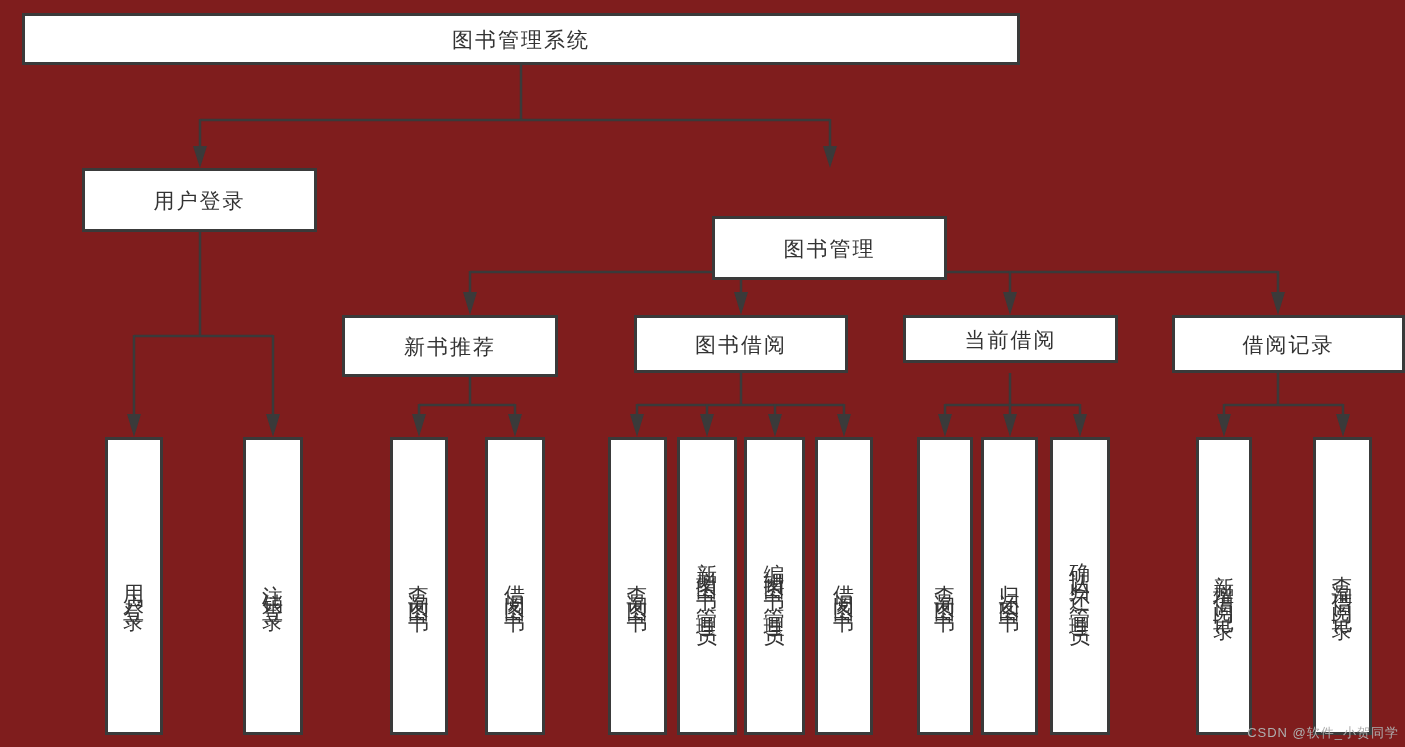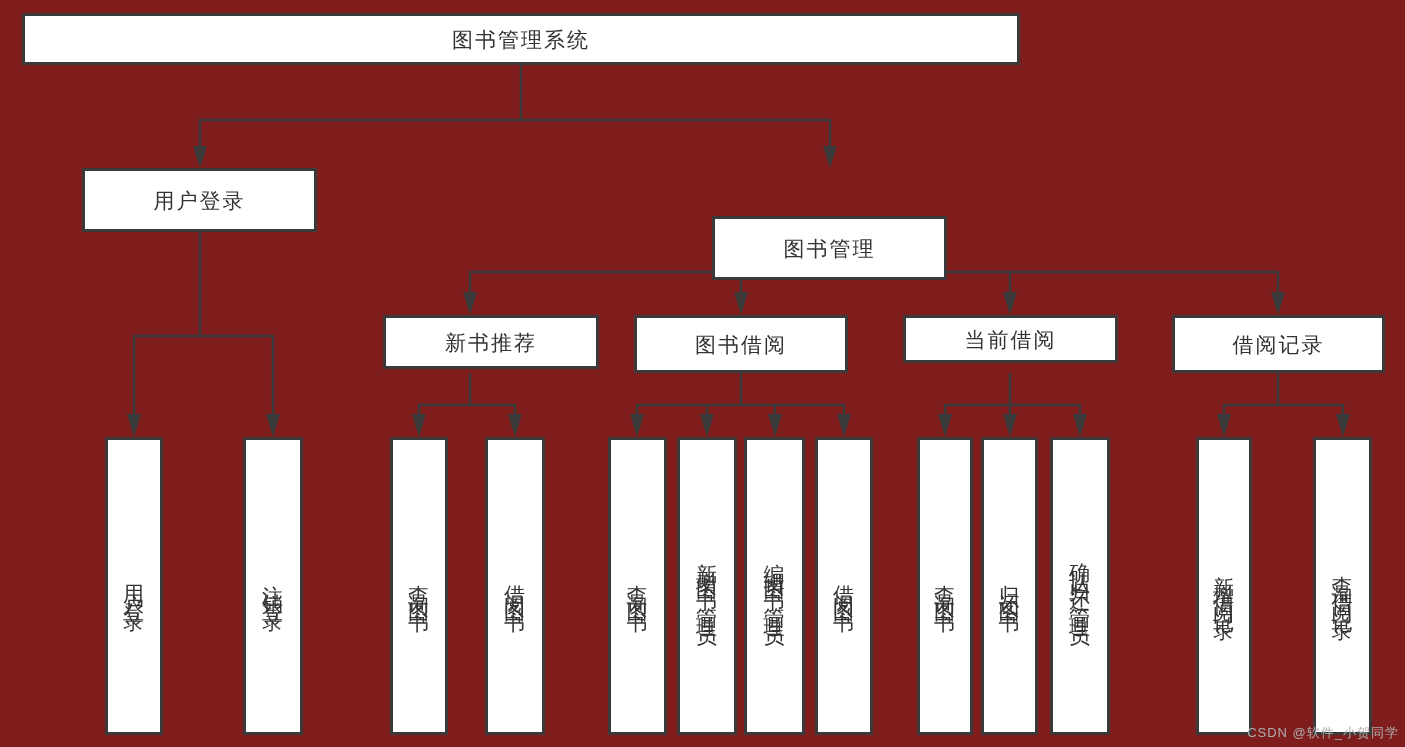--- a/index.html
+++ b/index.html
@@ -136,30 +136,30 @@
     <span class="h-label">图书管理系统</span>
   </div>
 
   <div class="box" style="left:82px; top:168px; width:235px; height:64px;">
     <span class="h-label">用户登录</span>
   </div>
   <div class="box" style="left:712px; top:168px; width:235px; height:64px;margin-top:48px;">
     <span class="h-label">图书管理</span>
   </div>
 
-  <div class="box" style="left:383px; top:315px; width:216px; height:54px;">
+  <div class="box" style="left:342px; top:315px; width:216px; height:62px;">
     <span class="h-label">新书推荐</span>
   </div>
   <div class="box" style="left:634px; top:315px; width:214px; height:58px;text-align:center;">
     <span class="h-label">图书借阅</span>
   </div>
   <div class="box" style="left:903px; top:315px; width:215px; height:48px;">
     <span class="h-label">当前借阅</span>
   </div>
-  <div class="box" style="left:1172px; top:315px; width:213px; height:58px;">
+  <div class="box" style="left:1172px; top:315px; width:233px; height:58px;">
     <span class="h-label">借阅记录</span>
   </div>
 
   <div class="box" style="left:105px; top:437px; width:58px; height:298px;">
     <span class="v-label">用户登录</span>
   </div>
   <div class="box" style="left:243px; top:437px; width:60px; height:298px;">
     <span class="v-label">注销登录</span>
   </div>
 

